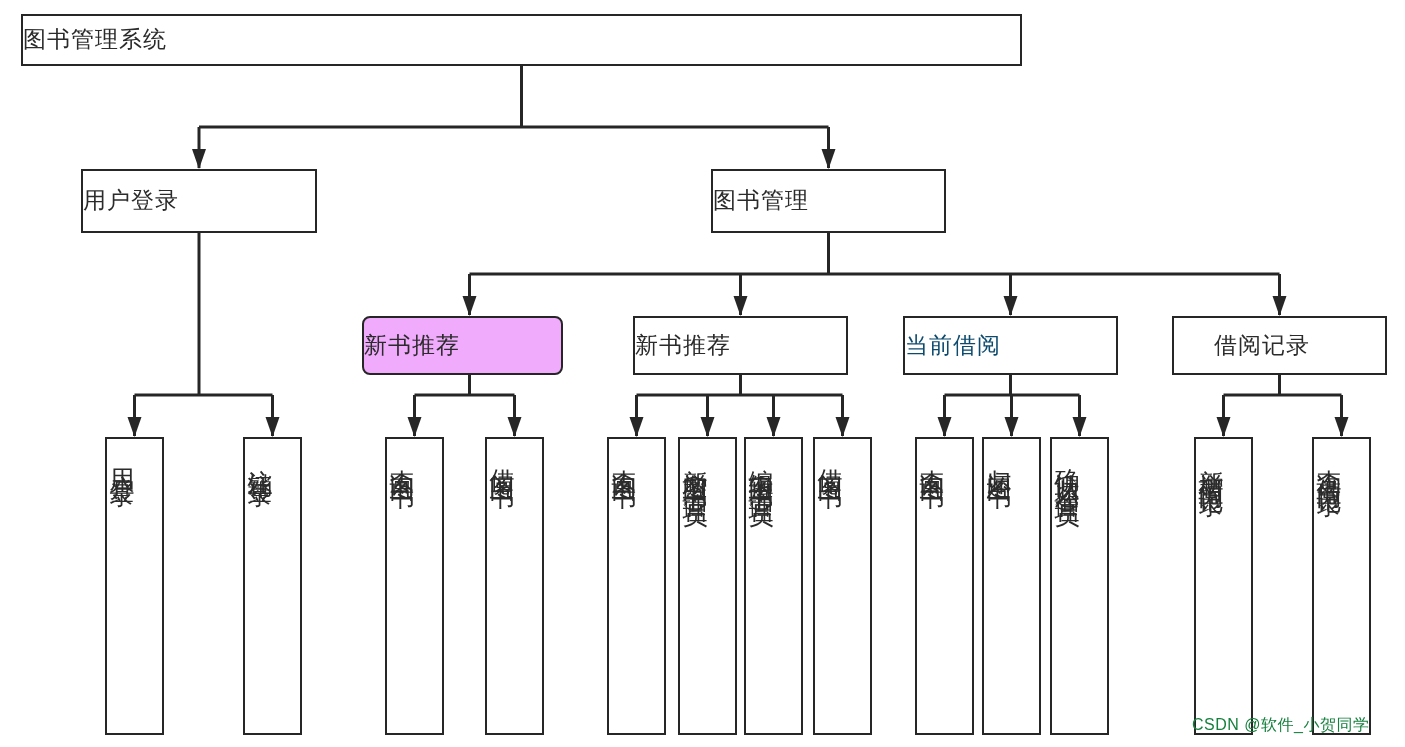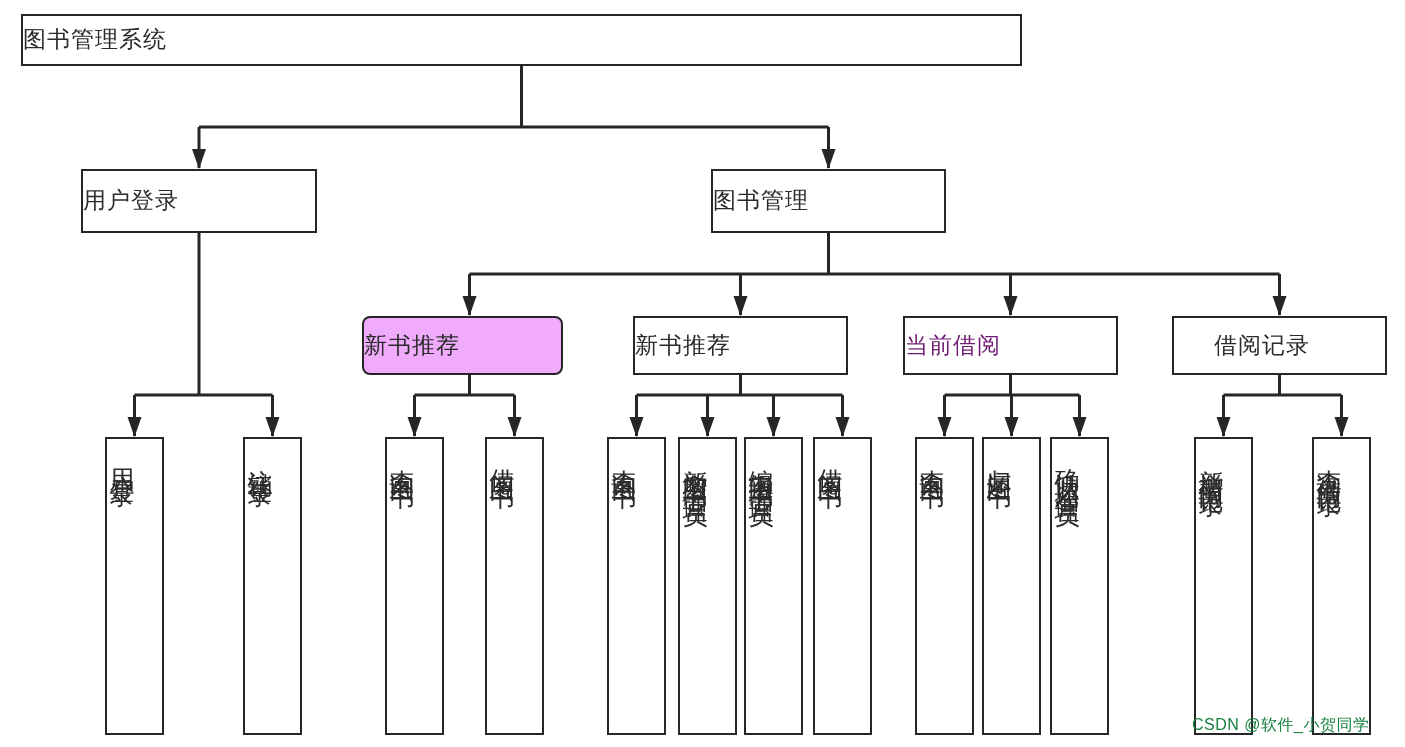--- a/index.html
+++ b/index.html
@@ -84,21 +84,21 @@
       <div class="node h" style="left: 711px; top: 169px; width: 235px; height: 64px; border-color: rgb(38, 38, 38); background: rgb(255, 255, 255);">
         <span class="lbl" style="color: rgb(43, 43, 43);">图书管理</span>
       </div>
       <div class="node h" style="left: 362px; top: 316px; width: 201px; height: 59px; border-color: rgb(38, 38, 38); background: #f0abfc; border-radius: 8px;">
         <span class="lbl" style="color: rgb(43, 43, 43);">新书推荐</span>
       </div>
       <div class="node h" style="left: 633px; top: 316px; width: 215px; height: 59px; border-color: rgb(38, 38, 38); background: rgb(255, 255, 255);">
         <span class="lbl" style="color: rgb(43, 43, 43);">新书推荐</span>
       </div>
       <div class="node h" style="left: 903px; top: 316px; width: 215px; height: 59px; border-color: rgb(38, 38, 38); background: rgb(255, 255, 255);">
-        <span class="lbl" style="color: #701a75; font-family: Liberation Serif, serif;">当前借阅</span>
+        <span class="lbl" style="color: #0c4a6e; font-family: Liberation Serif, serif;">当前借阅</span>
       </div>
       <div class="node h" style="left: 1172px; top: 316px; width: 215px; height: 59px; border-color: rgb(38, 38, 38); background: rgb(255, 255, 255); padding-left: 40px;">
         <span class="lbl" style="color: rgb(43, 43, 43);">借阅记录</span>
       </div>
       <div class="node v" style="left: 105px; top: 437px; width: 59px; height: 298px; border-color: rgb(38, 38, 38); background: rgb(255, 255, 255);">
         <span class="lbl" style="color: rgb(43, 43, 43);">用户登录</span>
       </div>
       <div class="node v" style="left: 243px; top: 437px; width: 59px; height: 298px; border-color: rgb(38, 38, 38); background: rgb(255, 255, 255);">
         <span class="lbl" style="color: rgb(43, 43, 43);">注销登录</span>
       </div>

